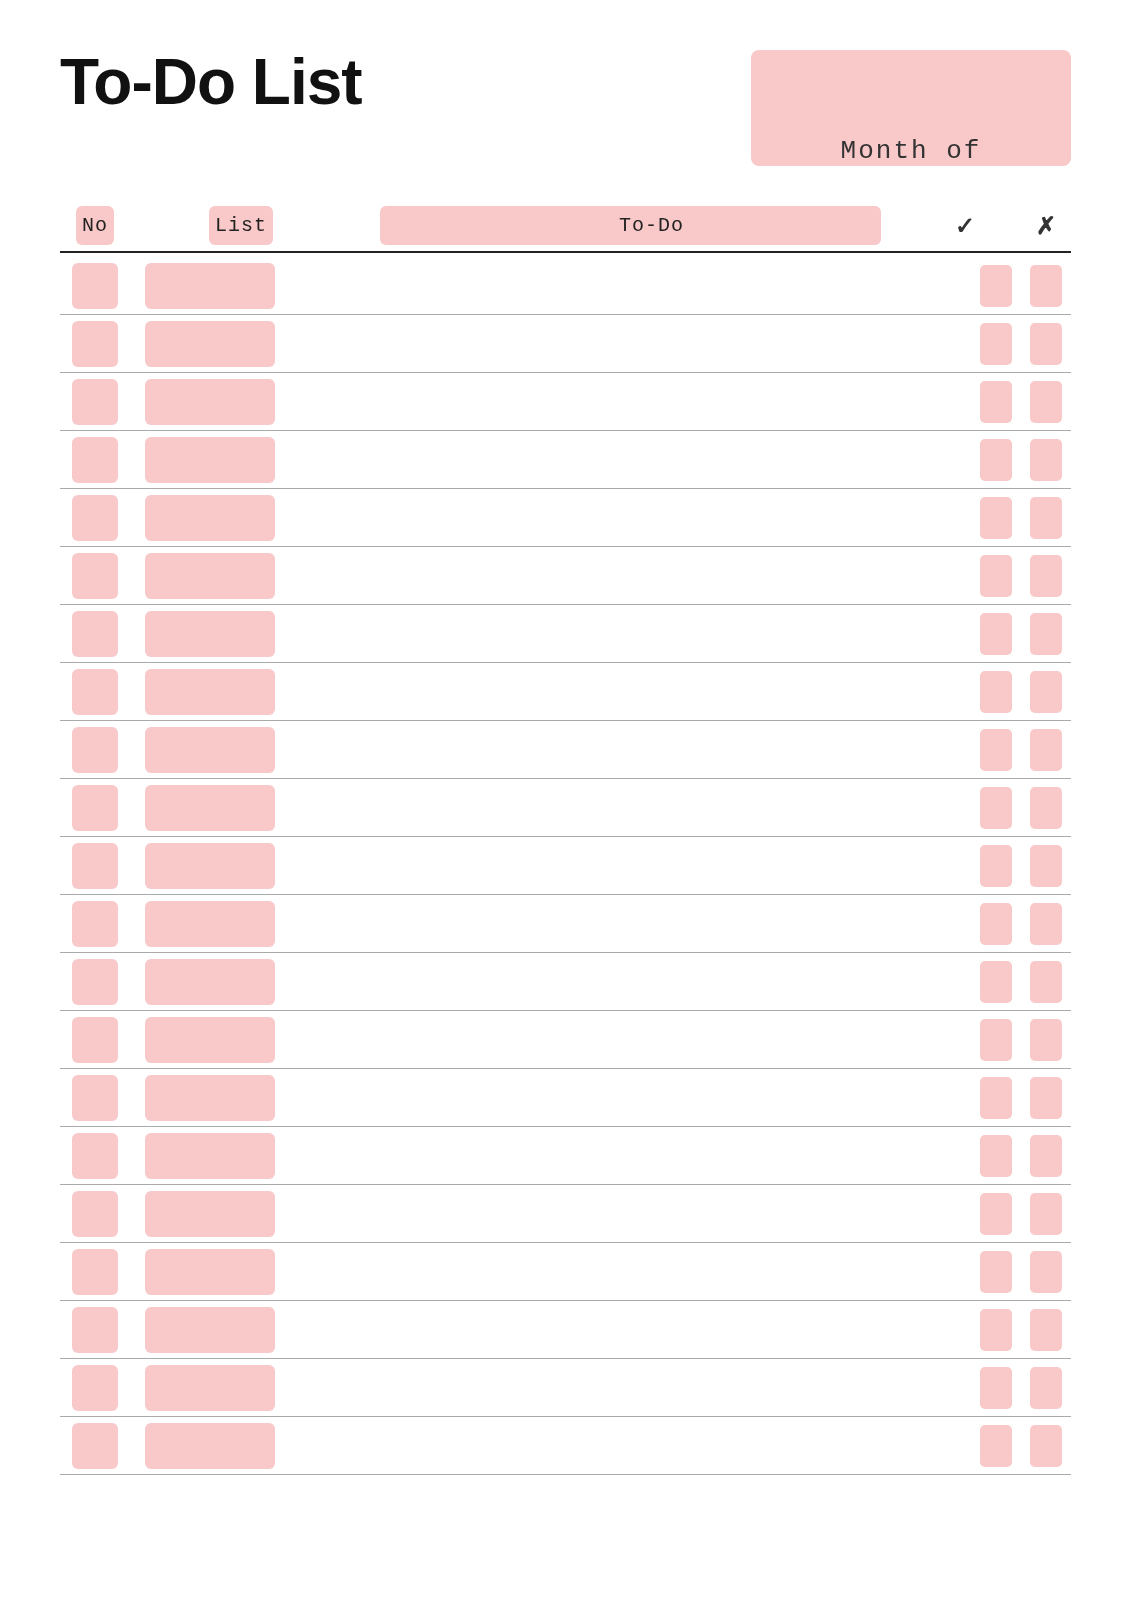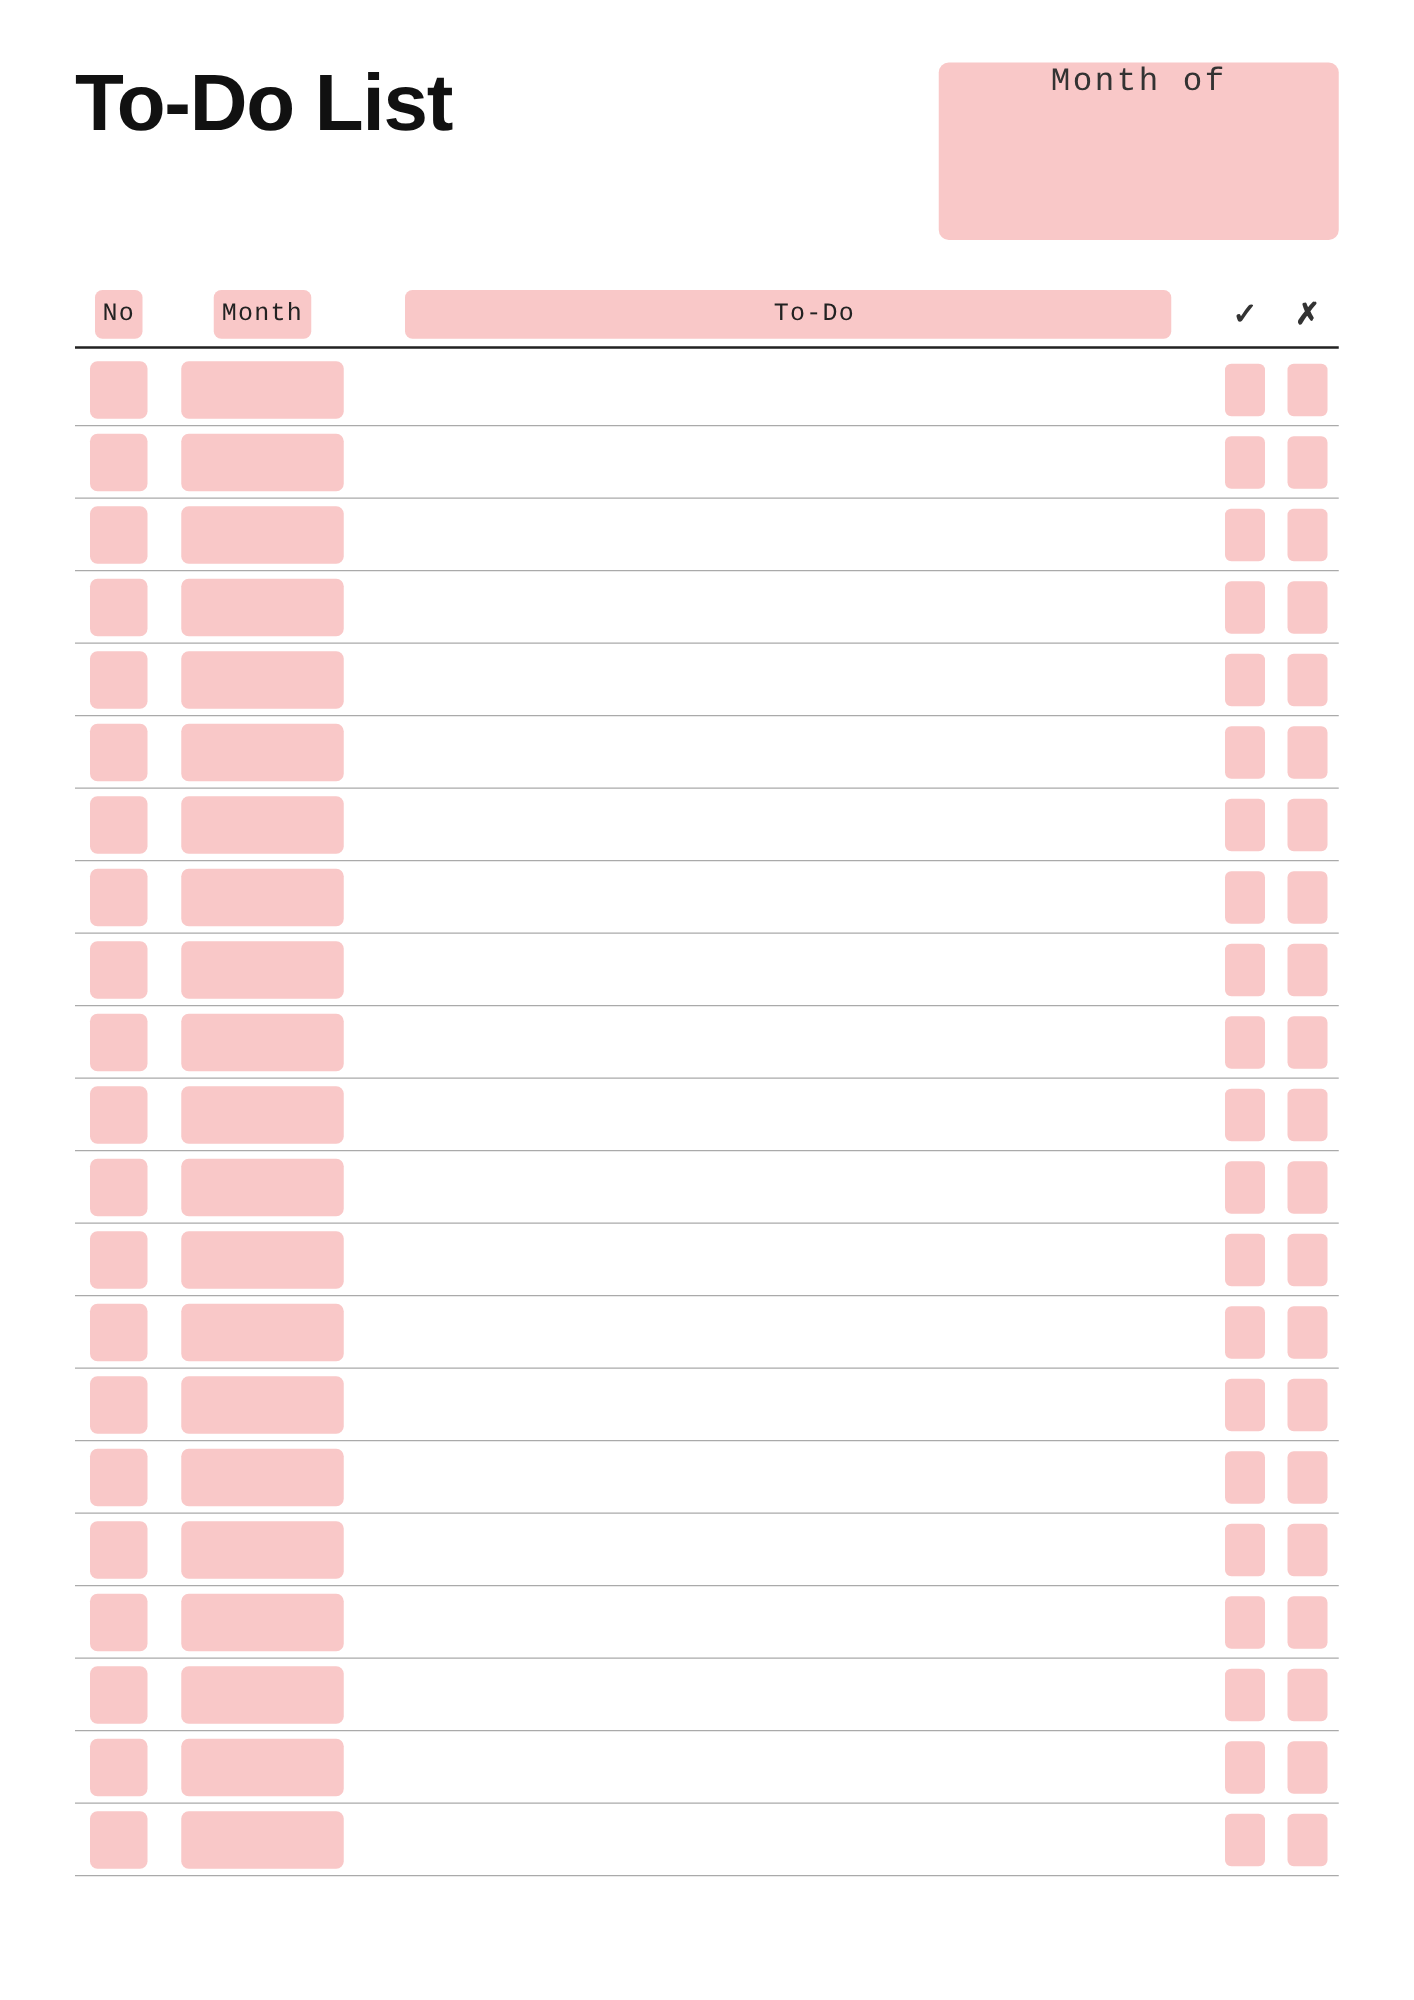--- a/index.html
+++ b/index.html
@@ -37,43 +37,44 @@
       font-family: 'Arial Black', Arial, sans-serif;
       color: #111111;
       letter-spacing: -1px;
       line-height: 1;
     }
 
     .month-box {
       background: #f9c8c8;
       border-radius: 8px;
       width: 320px;
-      height: 142px;
-      display: flex;
-      align-items: flex-start;
+      height: 116px;
+      display: flex;
+      align-items: flex-end;
       justify-content: center;
     }
 
     .month-label {
       font-size: 26px;
       color: #333333;
       font-family: 'Courier New', Courier, monospace;
       letter-spacing: 2px;
     }
 
     .table-container {
       width: 100%;
     }
 
     .table-header {
       display: flex;
       align-items: center;
       margin-bottom: 0;
       border-bottom: 2.5px solid #222;
       padding-bottom: 6px;
+      gap: 31px;
     }
 
     .col-no {
       width: 70px;
       text-align: center;
     }
 
     .col-date {
       width: 160px;
       text-align: center;
@@ -190,21 +191,21 @@
     </div>
   </div>
 
   <div class="table-container">
 
     <div class="table-header">
       <div class="col-no">
         <span class="header-cell">No</span>
       </div>
       <div class="col-date">
-        <span class="header-cell">Month</span>
+        <span class="header-cell">List</span>
       </div>
       <div class="col-todo">
         <span class="header-cell" style="display:inline-block; width:90%; text-align:center;padding-left:48px;">To-Do</span>
       </div>
       <div class="col-check">
         <span class="header-icon">✓</span>
       </div>
       <div class="col-cross">
         <span class="header-icon">✗</span>
       </div>

